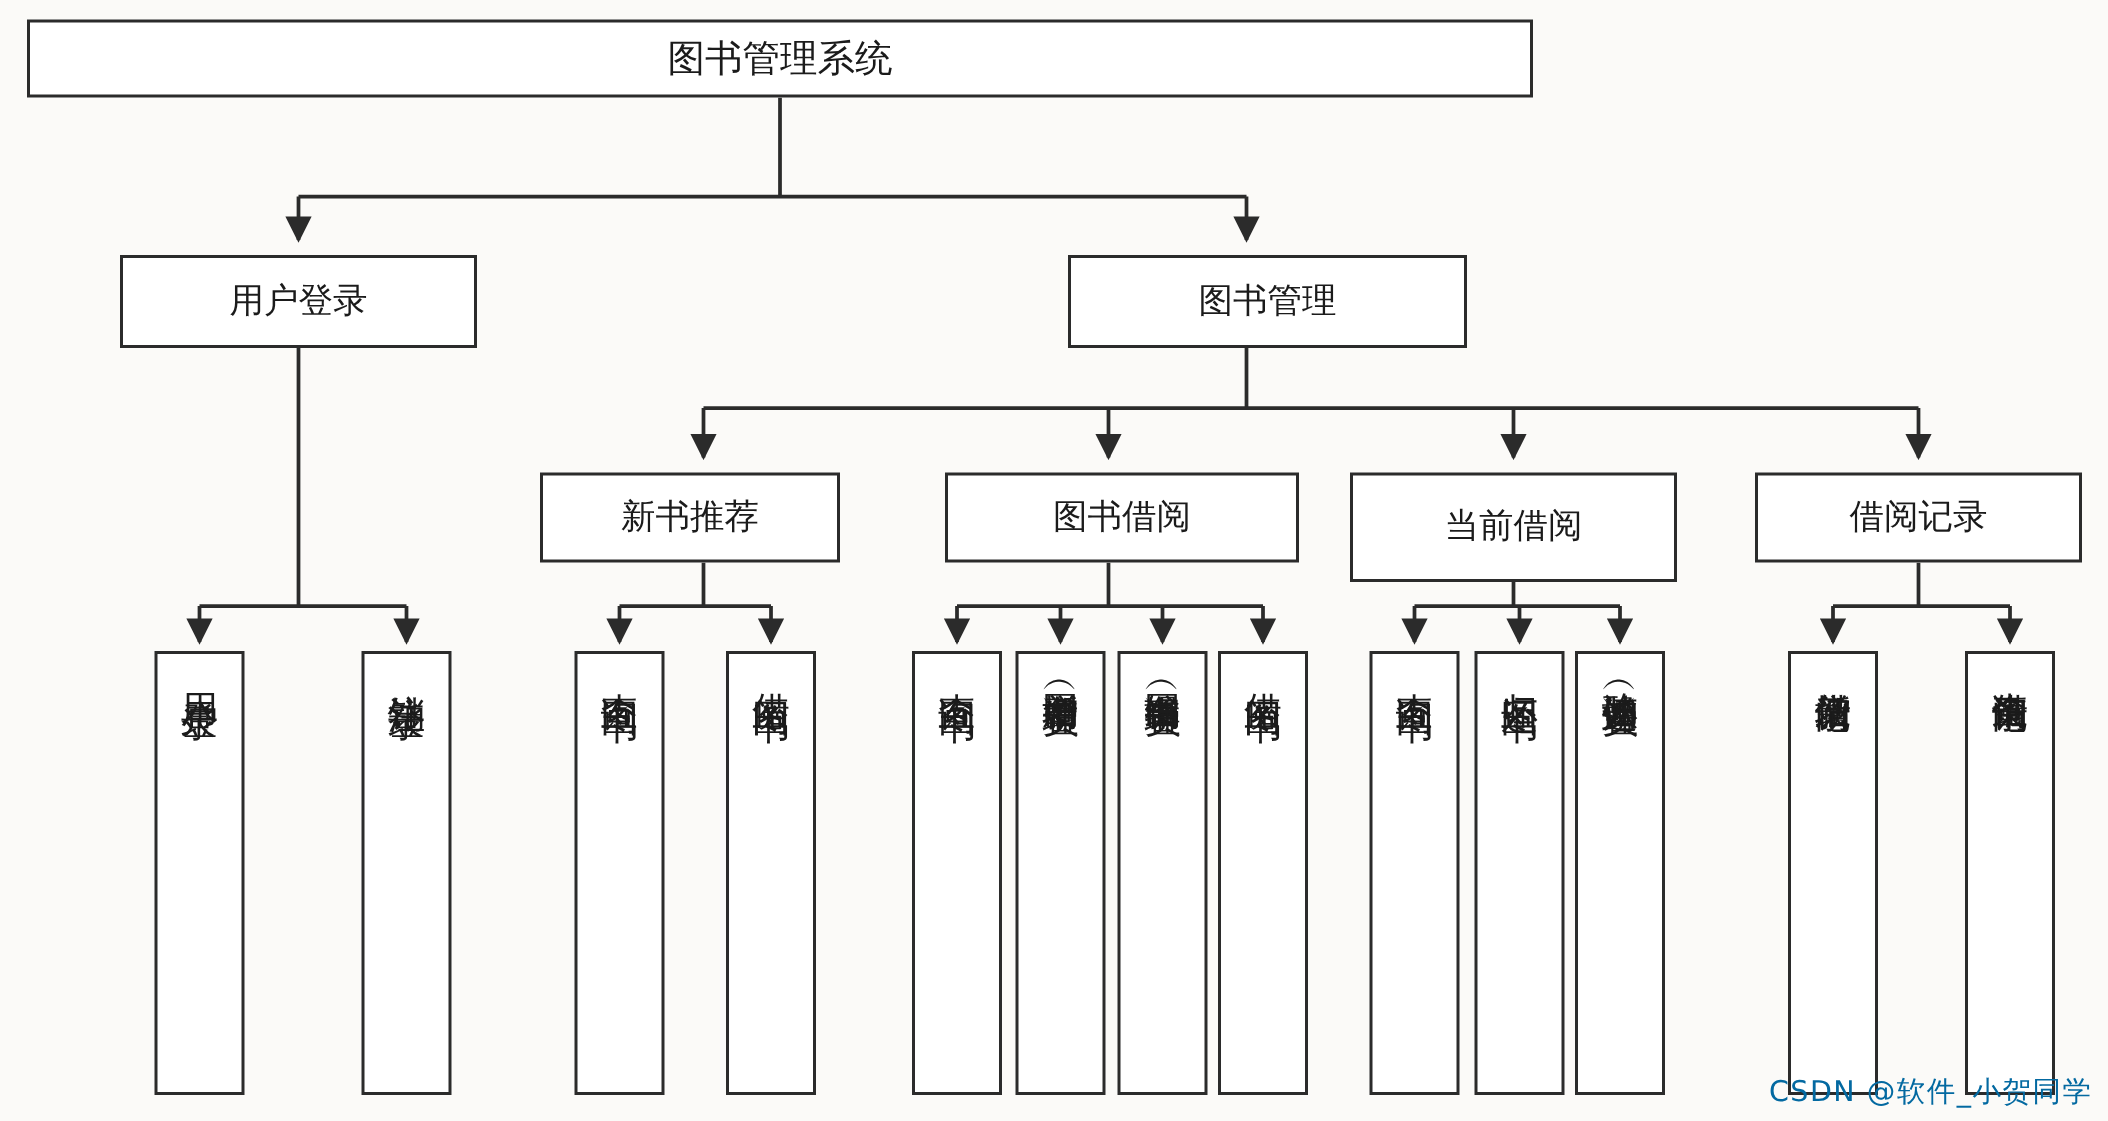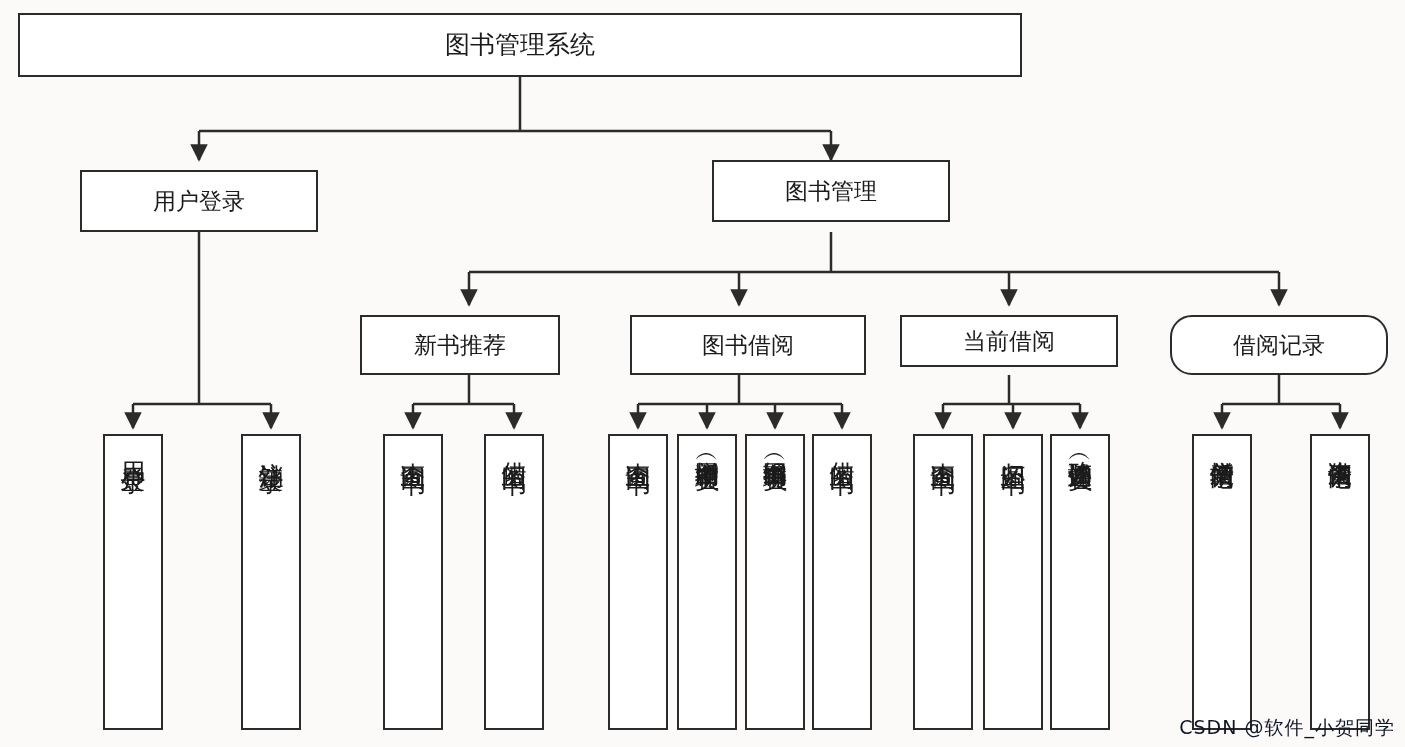--- a/index.html
+++ b/index.html
@@ -45,21 +45,21 @@
     line-height:1;
     white-space:nowrap;
   }
   .leaf.tall .lbl{font-size:24px;letter-spacing:1px;}
 
   .watermark{
     position:absolute;
     right:10px;
     bottom:6px;
     font-size:19px;
-    color:#0f172a;
+    color:#0369a1;
     letter-spacing:1px;
     white-space:nowrap;
     font-family:"DejaVu Sans","Liberation Sans",sans-serif;
   }
 </style>
 </head>
 <body>
 
 <div id="stage">
 
@@ -106,41 +106,41 @@
       <path d="M1013,404 L1013,428" marker-end="url(#arrow)"></path>
       <path d="M1080,404 L1080,428" marker-end="url(#arrow)"></path>
 
       <path d="M1279,375 L1279,404"></path>
       <path d="M1222,404 L1340,404"></path>
       <path d="M1222,404 L1222,428" marker-end="url(#arrow)"></path>
       <path d="M1340,404 L1340,428" marker-end="url(#arrow)"></path>
     </g>
   </svg>
 
-  <div class="node h-node root" style="left:18px;top:13px;width:1004px;height:64px;">
+  <div class="node h-node root" style="left:18px;top:13px;width:1004px;height:52px;">
     <span class="lbl">图书管理系统</span>
   </div>
 
   <div class="node h-node" style="left:80px;top:170px;width:238px;height:62px;">
     <span class="lbl">用户登录</span>
   </div>
-  <div class="node h-node" style="left:712px;top:160px;width:238px;height:62px;">
+  <div class="node h-node" style="left:712px;top:170px;width:266px;height:62px;">
     <span class="lbl">图书管理</span>
   </div>
 
   <div class="node h-node" style="left:360px;top:315px;width:200px;height:60px;">
     <span class="lbl">新书推荐</span>
   </div>
   <div class="node h-node" style="left:630px;top:315px;width:236px;height:60px;">
     <span class="lbl">图书借阅</span>
   </div>
-  <div class="node h-node" style="left:900px;top:315px;width:218px;height:52px;">
+  <div class="node h-node" style="left:900px;top:315px;width:218px;height:73px;">
     <span class="lbl">当前借阅</span>
   </div>
-  <div class="node h-node" style="left:1170px;top:315px;width:218px;height:60px;border-radius:22px;">
+  <div class="node h-node" style="left:1170px;top:315px;width:218px;height:60px;">
     <span class="lbl">借阅记录</span>
   </div>
 
   <div class="node leaf" style="left:103px;top:434px;width:60px;height:296px;">
     <span class="lbl">用户登录</span>
   </div>
   <div class="node leaf" style="left:241px;top:434px;width:60px;height:296px;">
     <span class="lbl">注销登录</span>
   </div>
 

